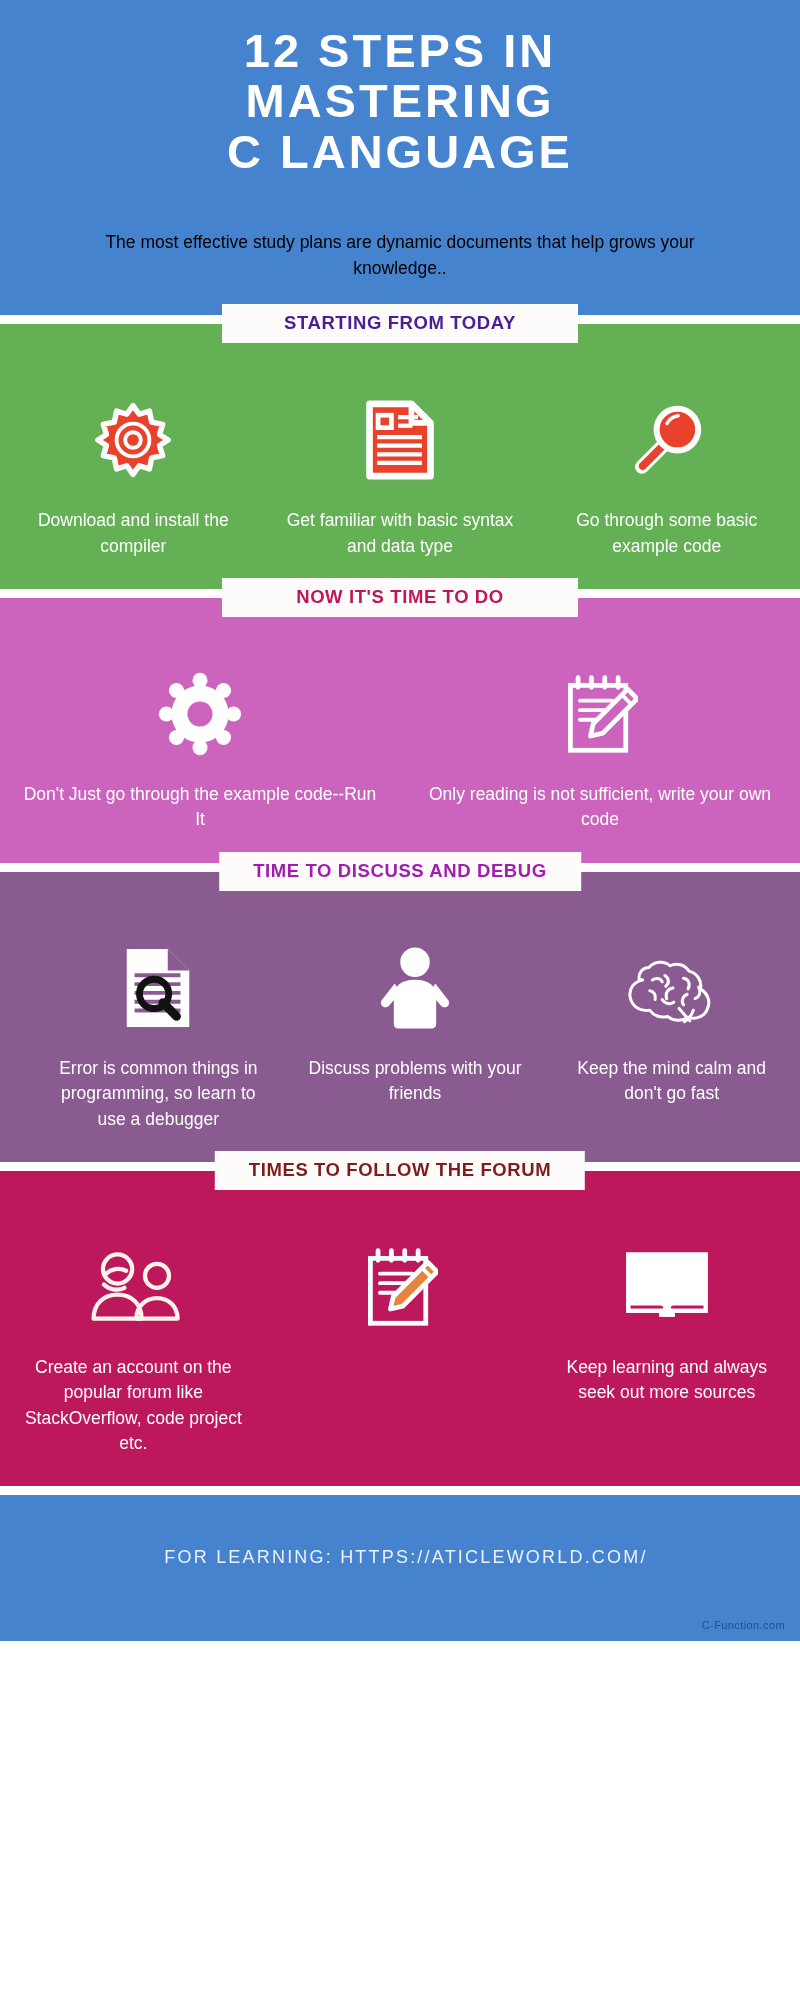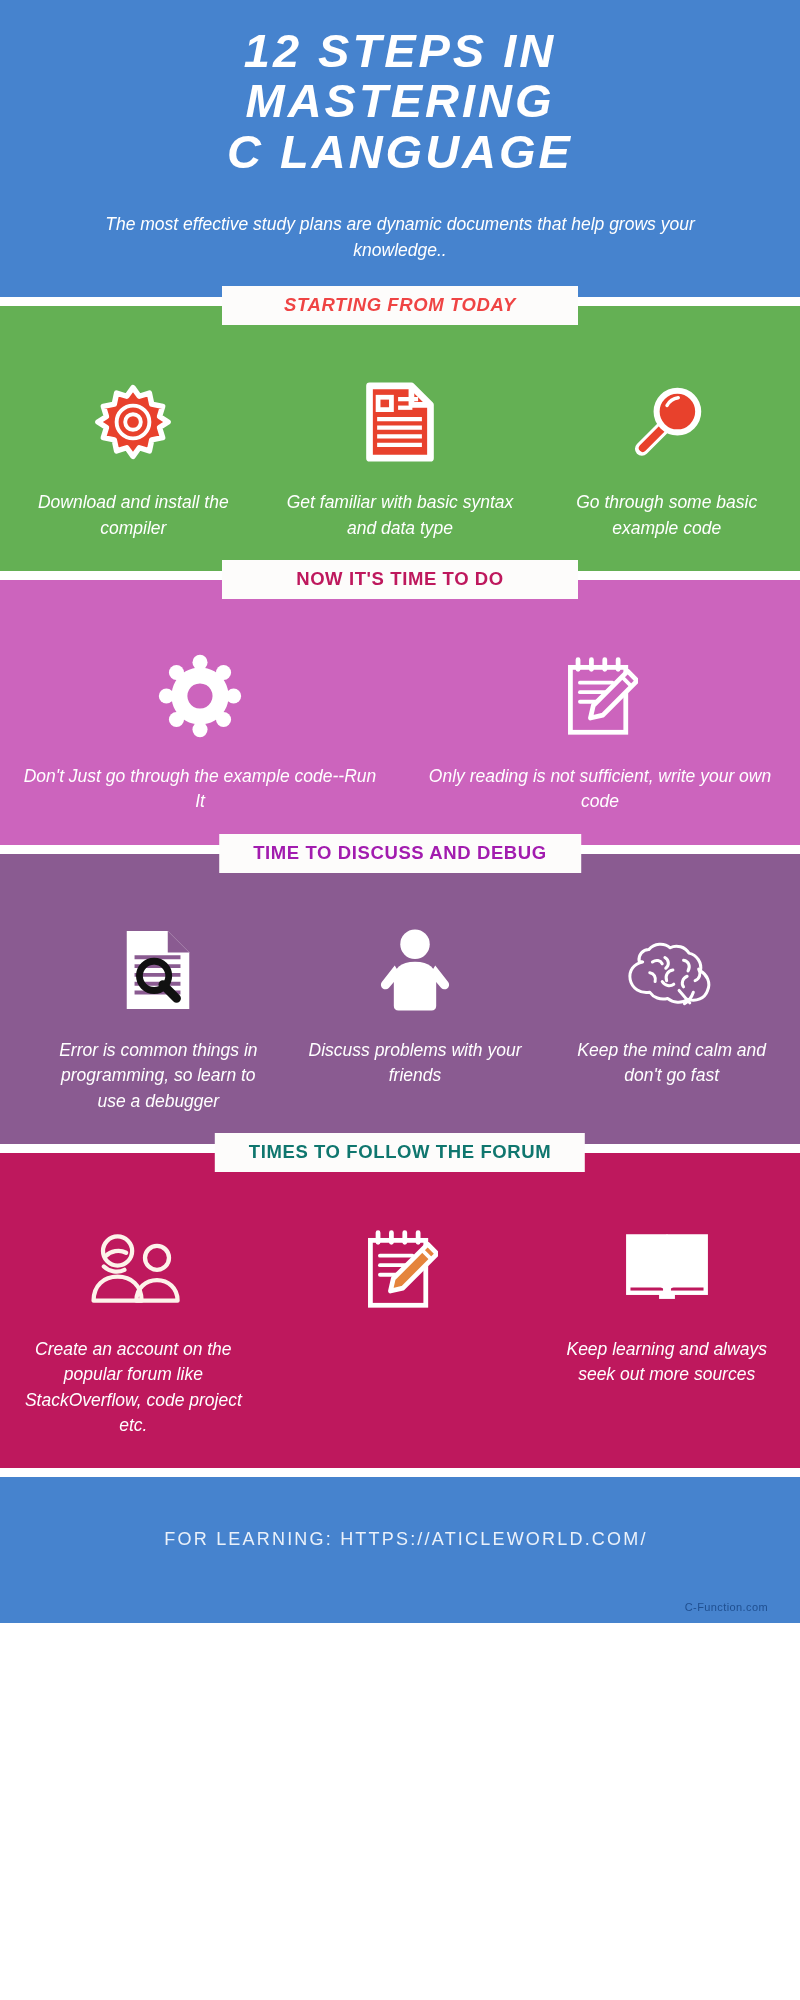--- a/index.html
+++ b/index.html
@@ -4,32 +4,32 @@
 <style>
   * { margin:0; padding:0; box-sizing:border-box; }
   html,body {
     width:800px; height:2000px;
     font-family:"Liberation Sans", sans-serif;
     background:#ffffff;
   }
   #page { position:relative; width:800px; height:2000px; overflow:hidden; background:#fff; }
 
   
-  .band { position:relative; width:100%;font-style:italic; }
+  .band { position:relative; width:100%; }
 
   
   .header { background:#4683ce; padding:26px 0 34px; text-align:center; }
   .title {
     color:#fff; font-weight:700; letter-spacing:3px;
     font-size:47px; line-height:1.07; text-transform:uppercase;
   }
   .title .ln { display:block; white-space:nowrap; }
   .subtitle {
-    color:#ffffff; font-size:17.5px; line-height:1.5;
-    margin:34px auto 0; max-width:660px; font-weight:400;
+    color:#000000; font-size:17.5px; line-height:1.5;
+    margin:52px auto 0; max-width:660px; font-weight:400;
   }
 
   
   .ribbon-wrap { position:relative; height:0; }
   .ribbon {
     position:absolute; left:50%; transform:translateX(-50%); top:-20px;
     background:#fdfcfb; padding:8px 34px 9px;
     min-width:356px; text-align:center; z-index:5;
     box-shadow:0 0 0 0 rgba(0,0,0,0);
   }
@@ -46,33 +46,33 @@
   .cols { display:flex; align-items:flex-start; justify-content:center; }
   .col { flex:1 1 0; text-align:center; padding:0 8px; }
   .icon-box { height:108px; display:flex; align-items:center; justify-content:center; margin-bottom:14px; }
   .caption { color:#ffffff; font-size:17.5px; line-height:1.45; padding:0 10px; }
 
   .sec-green  { background:#64b054; }
   .sec-pink   { background:#cc64bd; }
   .sec-purple { background:#8a5b91;padding-left:30px; }
   .sec-orange { background:#be185d; }
 
-  .green-txt  { color:#ef4444;font-style:italic; }
+  .green-txt  { color:#4c1d95; }
   .pink-txt   { color:#be185d; }
   .purple-txt { color:#a21caf; }
-  .orange-txt { color:#0f766e; }
+  .orange-txt { color:#7f1d1d; }
 
   
   .footer { background:#4683ce; height:146px; position:relative; }
   .footer-text {
     position:absolute; left:12px; right:0; top:52px; text-align:center;
     color:#eaf1fa; font-size:18px; letter-spacing:2.2px; font-weight:400;
   }
   .watermark {
-    position:absolute; right:32px; bottom:10px;
+    position:absolute; right:15px; bottom:10px;
     color:#1f4f90; font-size:11px; letter-spacing:.4px;
     font-family:"Liberation Sans", sans-serif;
   }
   svg { display:block; }
 </style>
 </head>
 <body>
 
 <div id="page">
 

